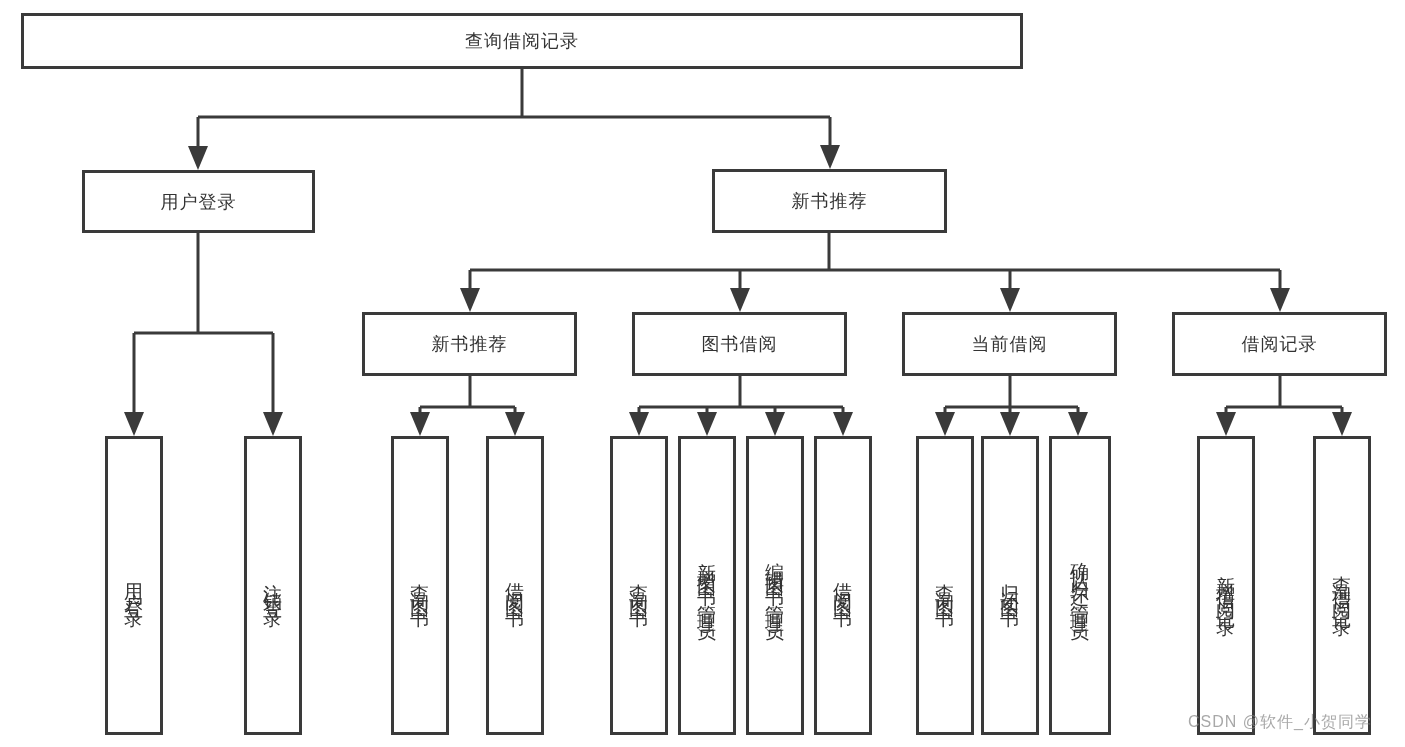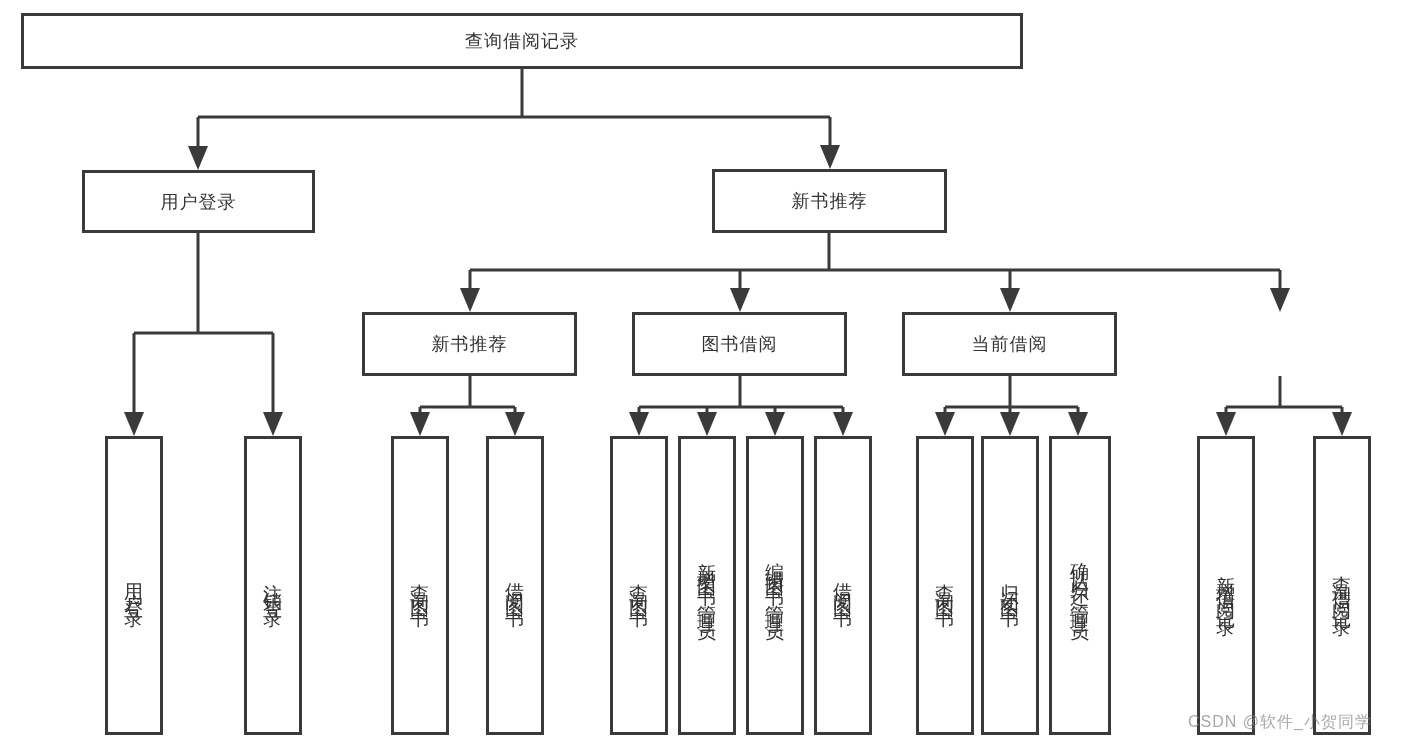--- a/index.html
+++ b/index.html
@@ -105,20 +105,21 @@
   </svg>
 
   <div class="box h-box" style="left:21px; top:13px; width:1002px; height:56px;">查询借阅记录</div>
 
   <div class="box h-box" style="left:82px; top:170px; width:233px; height:63px;">用户登录</div>
   <div class="box h-box" style="left:712px; top:169px; width:235px; height:64px;">新书推荐</div>
 
   <div class="box h-box" style="left:362px; top:312px; width:215px; height:64px;">新书推荐</div>
   <div class="box h-box" style="left:902px; top:312px; width:215px; height:64px;">当前借阅</div>
   <div class="box h-box" style="left:632px; top:312px; width:215px; height:64px;">图书借阅</div>
+  <div class="box h-box" style="left:1172px; top:312px; width:215px; height:64px;">借阅记录</div>
 
   <div class="box v-box" style="left:105px;">用户登录</div>
   <div class="box v-box" style="left:244px;">注销登录</div>
 
   <div class="box v-box" style="left:391px;">查询图书</div>
   <div class="box v-box" style="left:486px;">借阅图书</div>
 
   <div class="box v-box" style="left:610px;">查询图书</div>
   <div class="box v-box" style="left:678px;">新增图书（管理员）</div>
   <div class="box v-box" style="left:746px;">编辑图书（管理员）</div>

